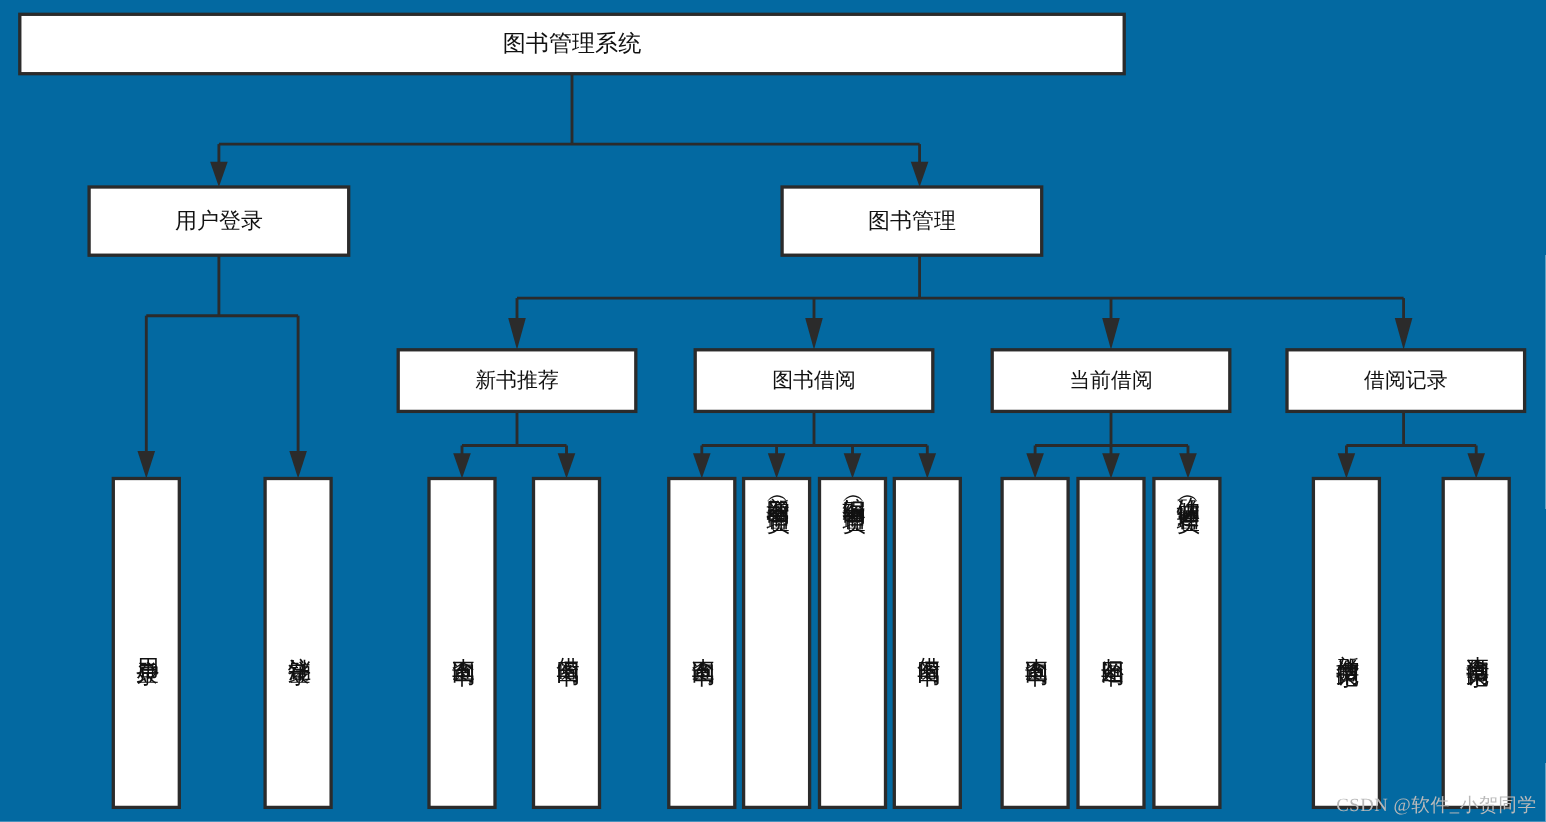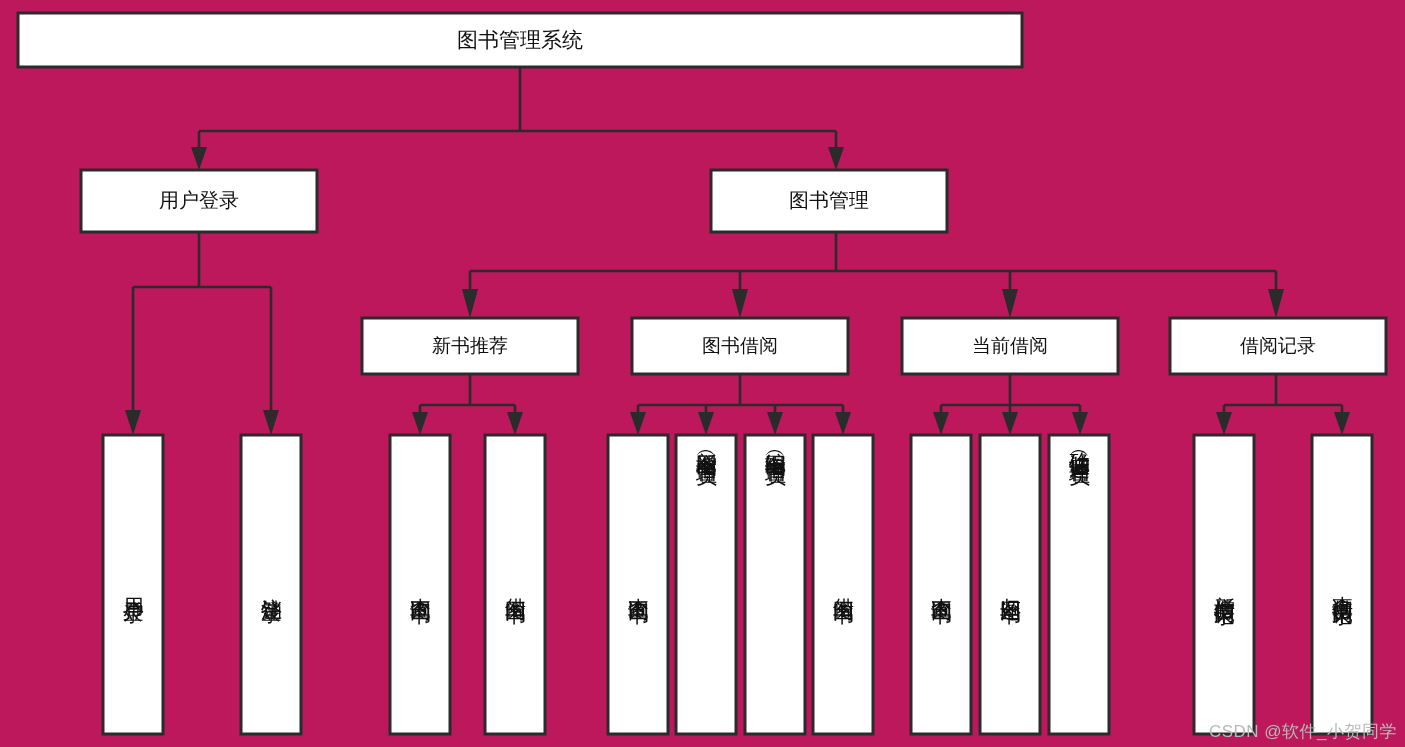--- a/index.html
+++ b/index.html
@@ -1,36 +1,36 @@
 <!DOCTYPE html>
 <html><head>
 <meta charset="utf-8">
 <style>
   html,body{margin:0;padding:0;background:#ffffff;}
   body{width:1405px;height:747px;overflow:hidden;
        font-family:"Liberation Sans","DejaVu Sans",sans-serif;}
-  #stage{position:relative;width:1405px;height:747px;background:#be185d;}
+  #stage{position:relative;width:1405px;height:747px;background:#0369a1;}
   svg.diagram{position:absolute;left:0;top:0;width:1405px;height:747px;}
   .node-rect{fill:#ffffff;stroke:#2b2b2b;stroke-width:3;}
   .conn{stroke:#2b2b2b;stroke-width:2.6;fill:none;}
   .arrow-head{fill:#2b2b2b;stroke:none;}
   .node-label{font-family:"Liberation Sans","DejaVu Sans",sans-serif;
               fill:#111;text-anchor:middle;dominant-baseline:middle;}
   .lvl1-label{font-size:21px;}
   .lvl2-label{font-size:20px;}
   .lvl3-label{font-size:19px;}
   .leaf-label-wrap{position:absolute;display:flex;align-items:center;
                    justify-content:center;pointer-events:none;}
   .leaf-label{writing-mode:vertical-rl;text-orientation:upright;
               font-size:21px;line-height:1.18;color:#111;letter-spacing:2px;
               font-family:"Liberation Sans","DejaVu Sans",sans-serif;
               white-space:nowrap;text-align:center;}
   .watermark{position:absolute;right:8px;bottom:4px;font-size:17px;
              color:#b9b9b9;letter-spacing:.5px;
-             font-family:Liberation Sans, sans-serif;}
+             font-family:Liberation Serif, serif;}
 </style>
 </head>
 <body>
 
 <div id="stage">
 
   <svg class="diagram" viewBox="0 0 1405 747">
 
     <g>
       <path class="conn" d="M520,67 L520,131"></path>

